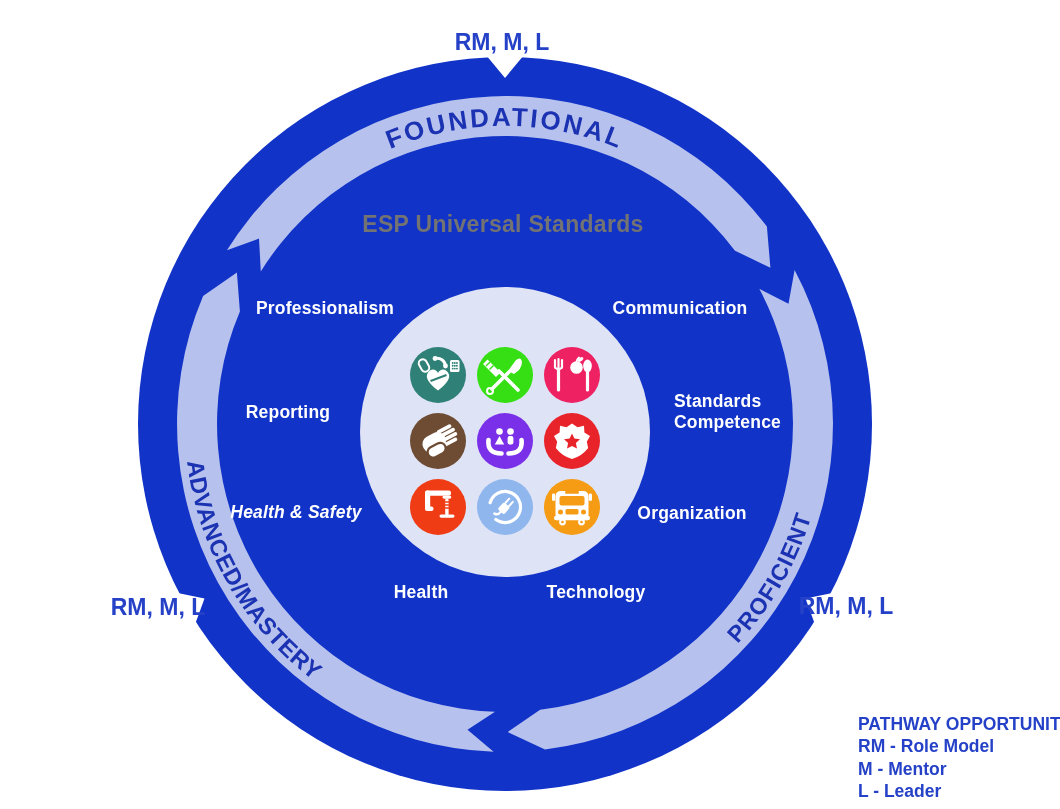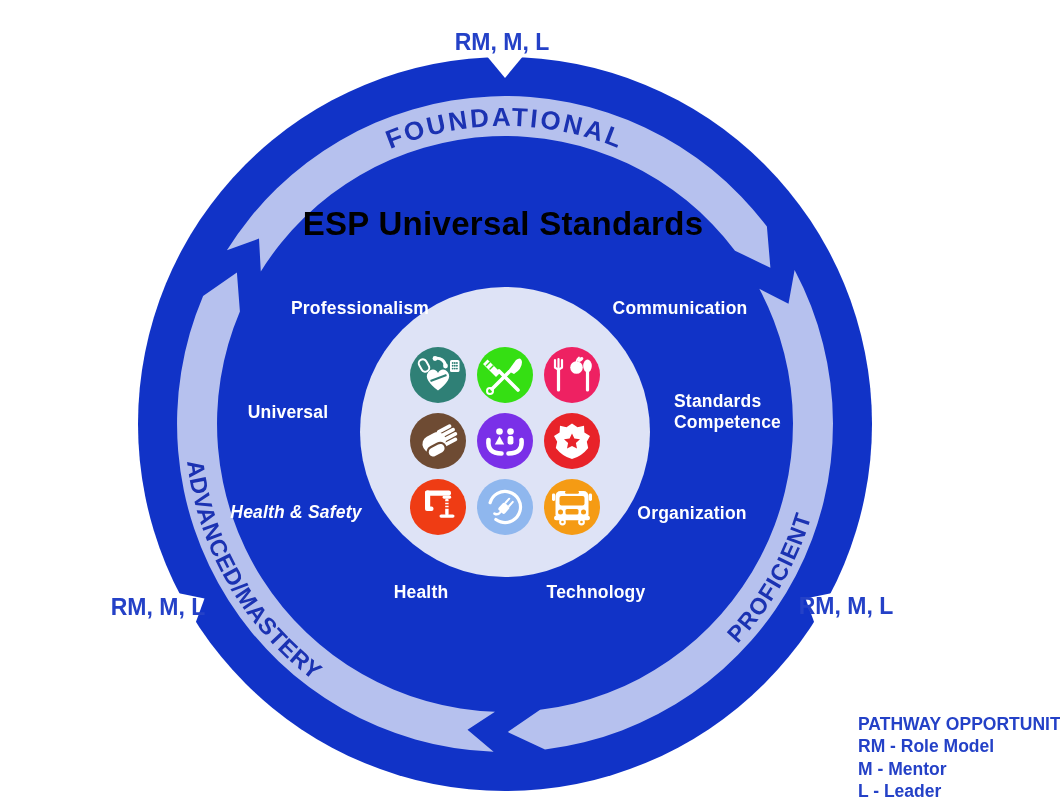--- a/index.html
+++ b/index.html
@@ -3,21 +3,21 @@
 <meta charset="utf-8">
 <style>
   html,body{margin:0;padding:0;background:#ffffff;}
   .stage{
     position:relative;width:1060px;height:809px;background:#ffffff;
     font-family:"Liberation Sans",sans-serif;overflow:hidden;
   }
   svg.diagram{position:absolute;left:0;top:0;}
   .ov{position:absolute;transform:translate(-50%,-50%);white-space:nowrap;}
   .std{color:#ffffff;font-size:17.5px;font-weight:600;letter-spacing:.2px;}
-  .ring-title{color:#000000;font-size:33px;font-weight:700;letter-spacing:.3px;}
+  .ring-title{color:#737373;font-size:23px;font-weight:700;letter-spacing:.3px;}
   .center-title{color:#2238c5;font-size:26px;font-weight:700;letter-spacing:.2px;}
   .marker{color:#2441c7;font-size:23px;font-weight:700;}
   .cultural{transform:none;white-space:normal;width:122px;text-align:left;line-height:21px;}
   .legend-box{transform:none;text-align:left;color:#2441c7;font-weight:700;
     font-size:17.5px;line-height:22.4px;}
   .arc-label{font-weight:700;}
   .arc-foundational{font-size:26px;letter-spacing:2.5px;}
   .arc-proficient{font-size:23px;letter-spacing:1px;}
   .arc-advanced{font-size:23.5px;letter-spacing:.5px;}
 </style>
@@ -171,23 +171,23 @@
     <circle cx="-9.5" cy="15" r="3.4" fill="#ffffff"></circle>
     <circle cx="9.5" cy="15" r="3.4" fill="#ffffff"></circle>
     <circle cx="-9.5" cy="15" r="1.3" fill="#f59b14"></circle>
     <circle cx="9.5" cy="15" r="1.3" fill="#f59b14"></circle>
   </g>
 </svg>
 
 <div class="ov ring-title" style="left:503px;top:224px;">ESP Universal Standards</div>
 
 
-<div class="ov std" style="left:325px;top:308px;margin-left:35px;">Professionalism</div>
+<div class="ov std" style="left:325px;top:308px;">Professionalism</div>
 <div class="ov std" style="left:680px;top:308px;text-align:center;">Communication</div>
-<div class="ov std" style="left:288px;top:412px;">Universal</div>
+<div class="ov std" style="left:288px;top:412px;">Reporting</div>
 <div class="ov std cultural" style="left:674px;top:391px;">Standards Competence</div>
 <div class="ov std" style="left:296px;top:512px;font-style:italic;">Health &amp; Safety</div>
 <div class="ov std" style="left:692px;top:513px;">Organization</div>
 <div class="ov std" style="left:421px;top:592px;">Health</div>
 <div class="ov std" style="left:596px;top:592px;">Technology</div>
 
 <div class="ov marker" style="left:502px;top:42px;">RM, M, L</div>
 <div class="ov marker" style="left:846px;top:606px;">RM, M, L</div>
 <div class="ov marker" style="left:158px;top:607px;">RM, M, L</div>
 

